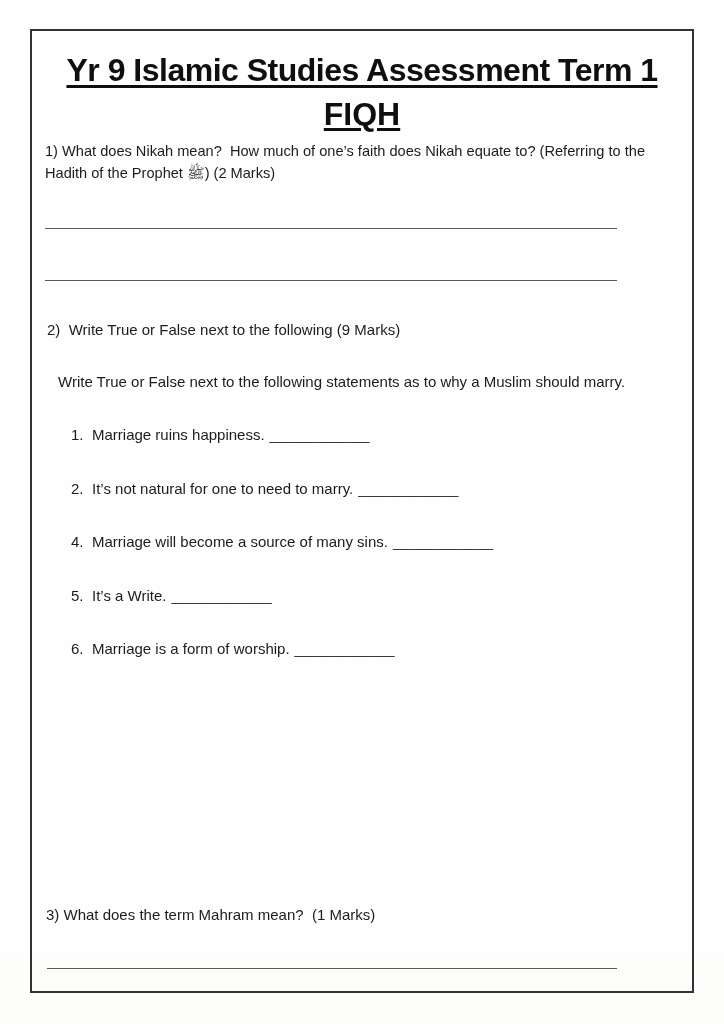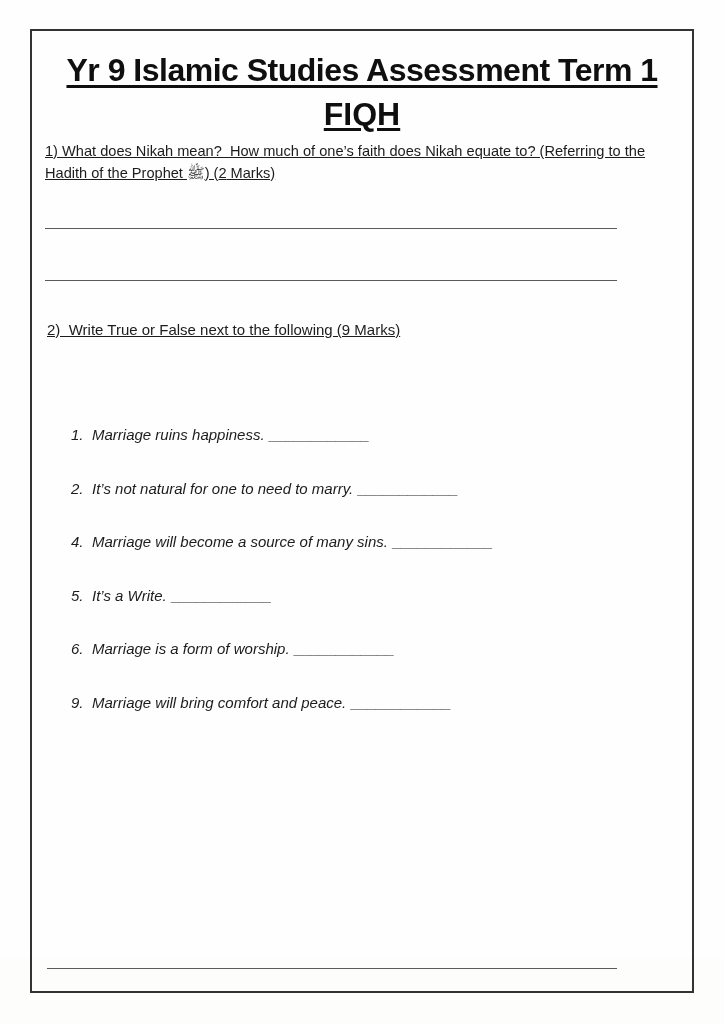--- a/index.html
+++ b/index.html
@@ -53,41 +53,39 @@
     text-decoration: underline;
     text-decoration-thickness: 2.5px;
     text-underline-offset: 3px;
   }
   .q-text {
     position: absolute;
     font-size: 14.6px;
     line-height: 21.5px;
     white-space: pre-wrap;
     color: #1c1c1c;
-    text-decoration: underline;
   }
   .q1 { left: 45px; top: 141px; width: 640px; white-space: pre; }
   .q2-heading { left: 47px; top: 319px; white-space: pre; font-size: 15px; }
   .q2-intro { left: 58px; top: 371px; font-size: 15px; }
   .q3 { left: 46px; top: 904px; white-space: pre; font-size: 15px; }
   .answer-line {
     position: absolute;
     height: 15px;
     border-bottom: 1.5px solid #5a5a5a;
   }
   .answer-line.l1 { left: 45px; top: 213px; width: 572px; }
   .answer-line.l2 { left: 45px; top: 265px; width: 572px; }
   .answer-line.l3 { left: 47px; top: 953px; width: 570px; }
   .tf-list {
     position: absolute;
     left: 71px; top: 424px;
     display: flex;
     flex-direction: column;
     gap: 31.5px;
-    font-style: italic;
   }
   .tf-row {
     font-size: 15px;
     line-height: 22px;
     white-space: nowrap;
   }
   .tf-num {
     display: inline-block;
     min-width: 21px;
   }
@@ -106,36 +104,35 @@
   <div class="center-band title">Yr 9 Islamic Studies Assessment Term 1</div>
   <div class="center-band subtitle">FIQH</div>
 
   <div class="q-text q1">1) What does Nikah mean?  How much of one’s faith does Nikah equate to? (Referring to the
 Hadith of the Prophet ﷺ) (2 Marks)</div>
 
   <div class="answer-line l1"></div>
   <div class="answer-line l2"></div>
 
   <div class="q-text q2-heading">2)  Write True or False next to the following (9 Marks)</div>
+  <div class="q-text q2-intro">Write True or False next to the following statements as to why a Muslim should marry.</div>
 
   <div class="tf-list">
     <div class="tf-row">
       <span class="tf-num">1.</span><span>Marriage ruins happiness.</span><span class="tf-blank">____________</span>
     </div>
     <div class="tf-row">
       <span class="tf-num">2.</span><span>It’s not natural for one to need to marry.</span><span class="tf-blank">____________</span>
     </div>
     <div class="tf-row">
       <span class="tf-num">4.</span><span>Marriage will become a source of many sins.</span><span class="tf-blank">____________</span>
     </div>
     <div class="tf-row">
       <span class="tf-num">5.</span><span>It’s a Write.</span><span class="tf-blank">____________</span>
     </div>
     <div class="tf-row">
       <span class="tf-num">6.</span><span>Marriage is a form of worship.</span><span class="tf-blank">____________</span>
     </div>
-    <div class="tf-row">
-      <span class="tf-num">9.</span><span>Marriage will bring comfort and peace.</span><span class="tf-blank">____________</span>
-    </div>
   </div>
 
+  <div class="q-text q3">3) What does the term Mahram mean?  (1 Marks)</div>
   <div class="answer-line l3"></div>
 </div>
 
 </body></html>

